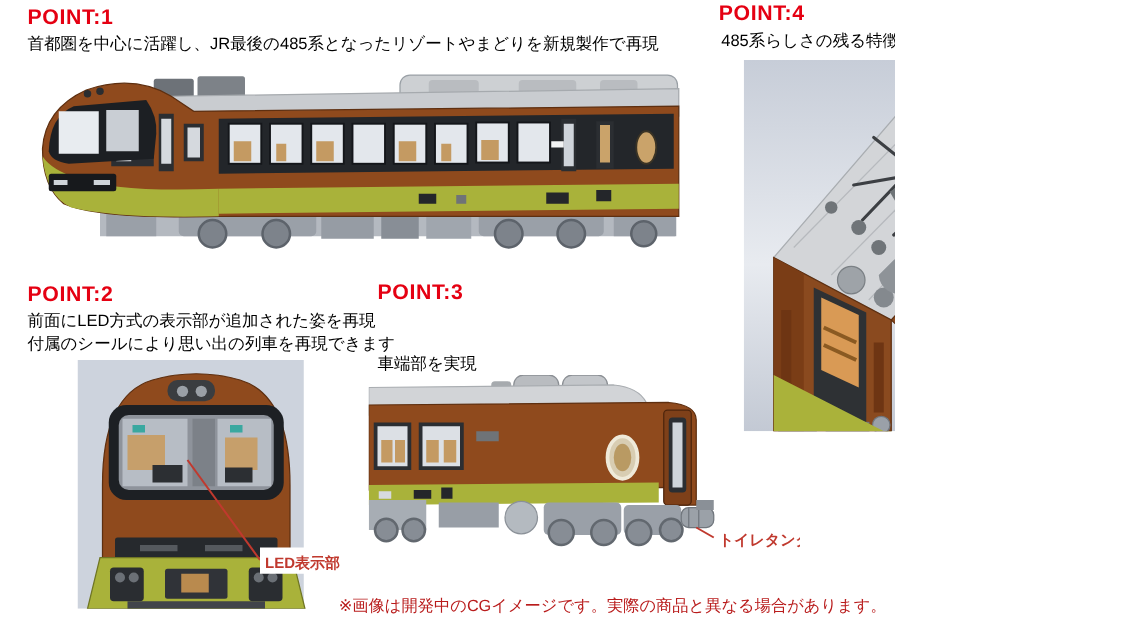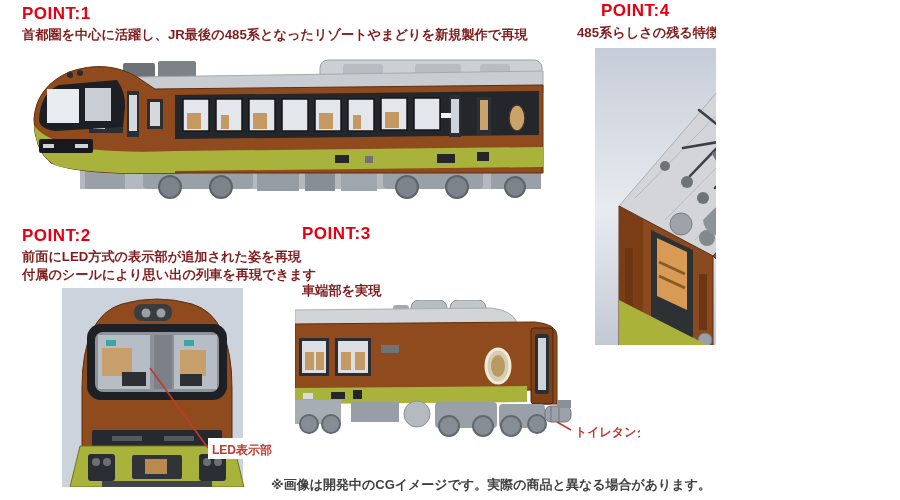--- a/index.html
+++ b/index.html
@@ -1,21 +1,21 @@
 <!DOCTYPE html>
 <html><head>
 <meta charset="utf-8">
 <style>
   html,body{margin:0;padding:0;background:#ffffff;}
   #page{position:relative;width:716px;height:500px;background:#ffffff;overflow:hidden;
         font-family:"Liberation Sans","DejaVu Sans",sans-serif;}
   .abs{position:absolute;}
   .pt-title{color:#e50012;font-weight:900;font-size:17px;letter-spacing:.5px;line-height:18px;}
-  .pt-desc{color:#7f1d1d;font-weight:700;font-size:13.2px;line-height:18px;white-space:nowrap;}
-  .note{color:#404040;font-weight:700;font-size:13px;}
+  .pt-desc{color:#000000;font-weight:400;font-size:13.2px;line-height:18px;white-space:nowrap;}
+  .note{color:#b91c1c;font-weight:400;font-size:13px;}
   svg{display:block;}
   .callout-text{font-family:"Liberation Sans","DejaVu Sans",sans-serif;font-weight:700;}
 </style>
 </head>
 <body>
 
 <div id="page">
 
   <div class="abs pt-title" style="left:22px;top:5px;">POINT:1</div>
   <div class="abs pt-desc" style="left:22px;top:26px;">首都圏を中心に活躍し、JR最後の485系となったリゾートやまどりを新規製作で再現</div>
@@ -98,21 +98,21 @@
     <rect x="14" y="84" width="54" height="14" rx="2" fill="#17191c"></rect>
     <rect x="18" y="89" width="11" height="4" fill="#cfd4d9"></rect>
     <rect x="50" y="89" width="13" height="4" fill="#cfd4d9"></rect>
 
     <rect x="412" y="99" width="18" height="9" fill="#24262a"></rect>
     <rect x="452" y="97" width="12" height="9" fill="#24262a"></rect>
     <rect x="310" y="100" width="14" height="8" fill="#24262a"></rect>
     <rect x="340" y="101" width="8" height="7" fill="#6f7377"></rect>
   </svg>
 
-  <div class="abs pt-title" style="left:601px;top:2px;">POINT:4</div>
+  <div class="abs pt-title" style="left:575px;top:2px;">POINT:4</div>
   <div class="abs pt-desc" style="left:577px;top:24px;">485系らしさの残る特徴的なパンタグラフ周辺部を再現</div>
 
   <svg class="abs" style="left:595px;top:48px;" width="275" height="297" viewBox="0 0 275 297">
     <defs>
       <linearGradient id="bg4" x1="0" y1="0" x2="0" y2="1">
         <stop offset="0" stop-color="#c7cdd8"></stop>
           <stop offset="0.55" stop-color="#e8ebf0"></stop>
         <stop offset="1" stop-color="#c3c9d4"></stop>
       </linearGradient>
     </defs>

